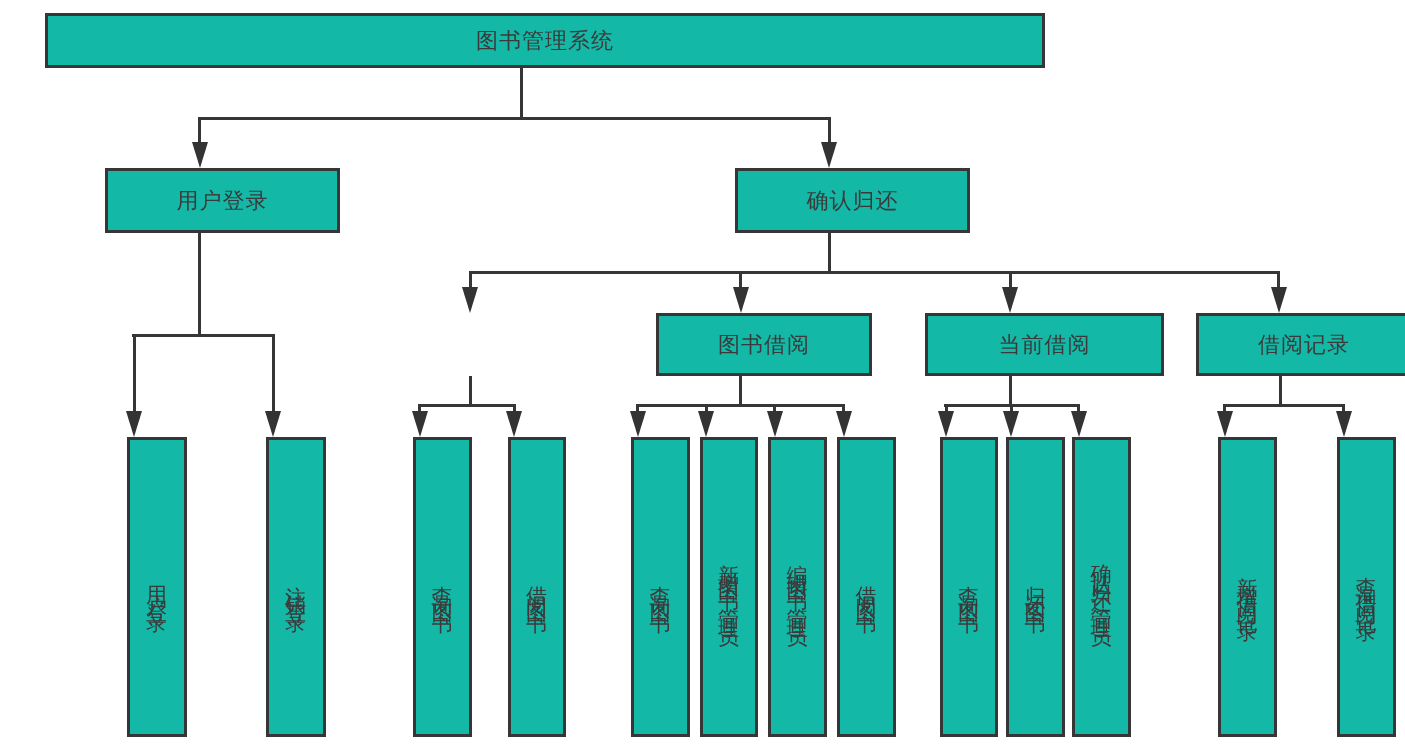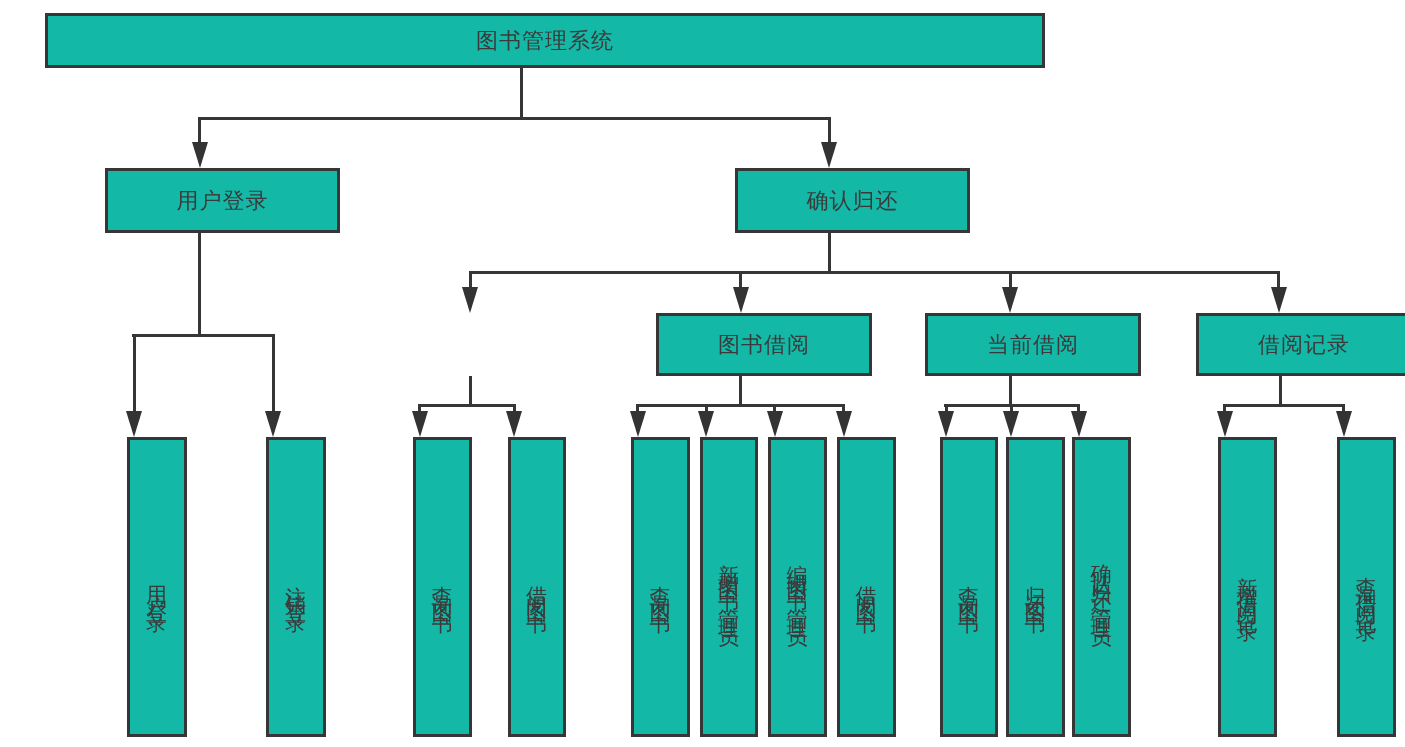--- a/index.html
+++ b/index.html
@@ -104,21 +104,21 @@
   <div class="box hbox" style="left:82px;top:168px;width:235px;height:65px;">
     <span>用户登录</span>
   </div>
   <div class="box hbox" style="left:712px;top:168px;width:235px;height:65px;">
     <span>确认归还</span>
   </div>
 
   <div class="box hbox" style="left:633px;top:313px;width:216px;height:63px;">
     <span>图书借阅</span>
   </div>
-  <div class="box hbox" style="left:902px;top:313px;width:216px;height:63px;">
+  <div class="box hbox" style="left:902px;top:313px;width:239px;height:63px;">
     <span>当前借阅</span>
   </div>
   <div class="box hbox" style="left:1173px;top:313px;width:216px;height:63px;">
     <span>借阅记录</span>
   </div>
 
   <div class="box leaf" style="left:104px;top:437px;width:60px;height:300px;">
     <span class="vtext">用户登录</span>
   </div>
   <div class="box leaf" style="left:243px;top:437px;width:60px;height:300px;">

